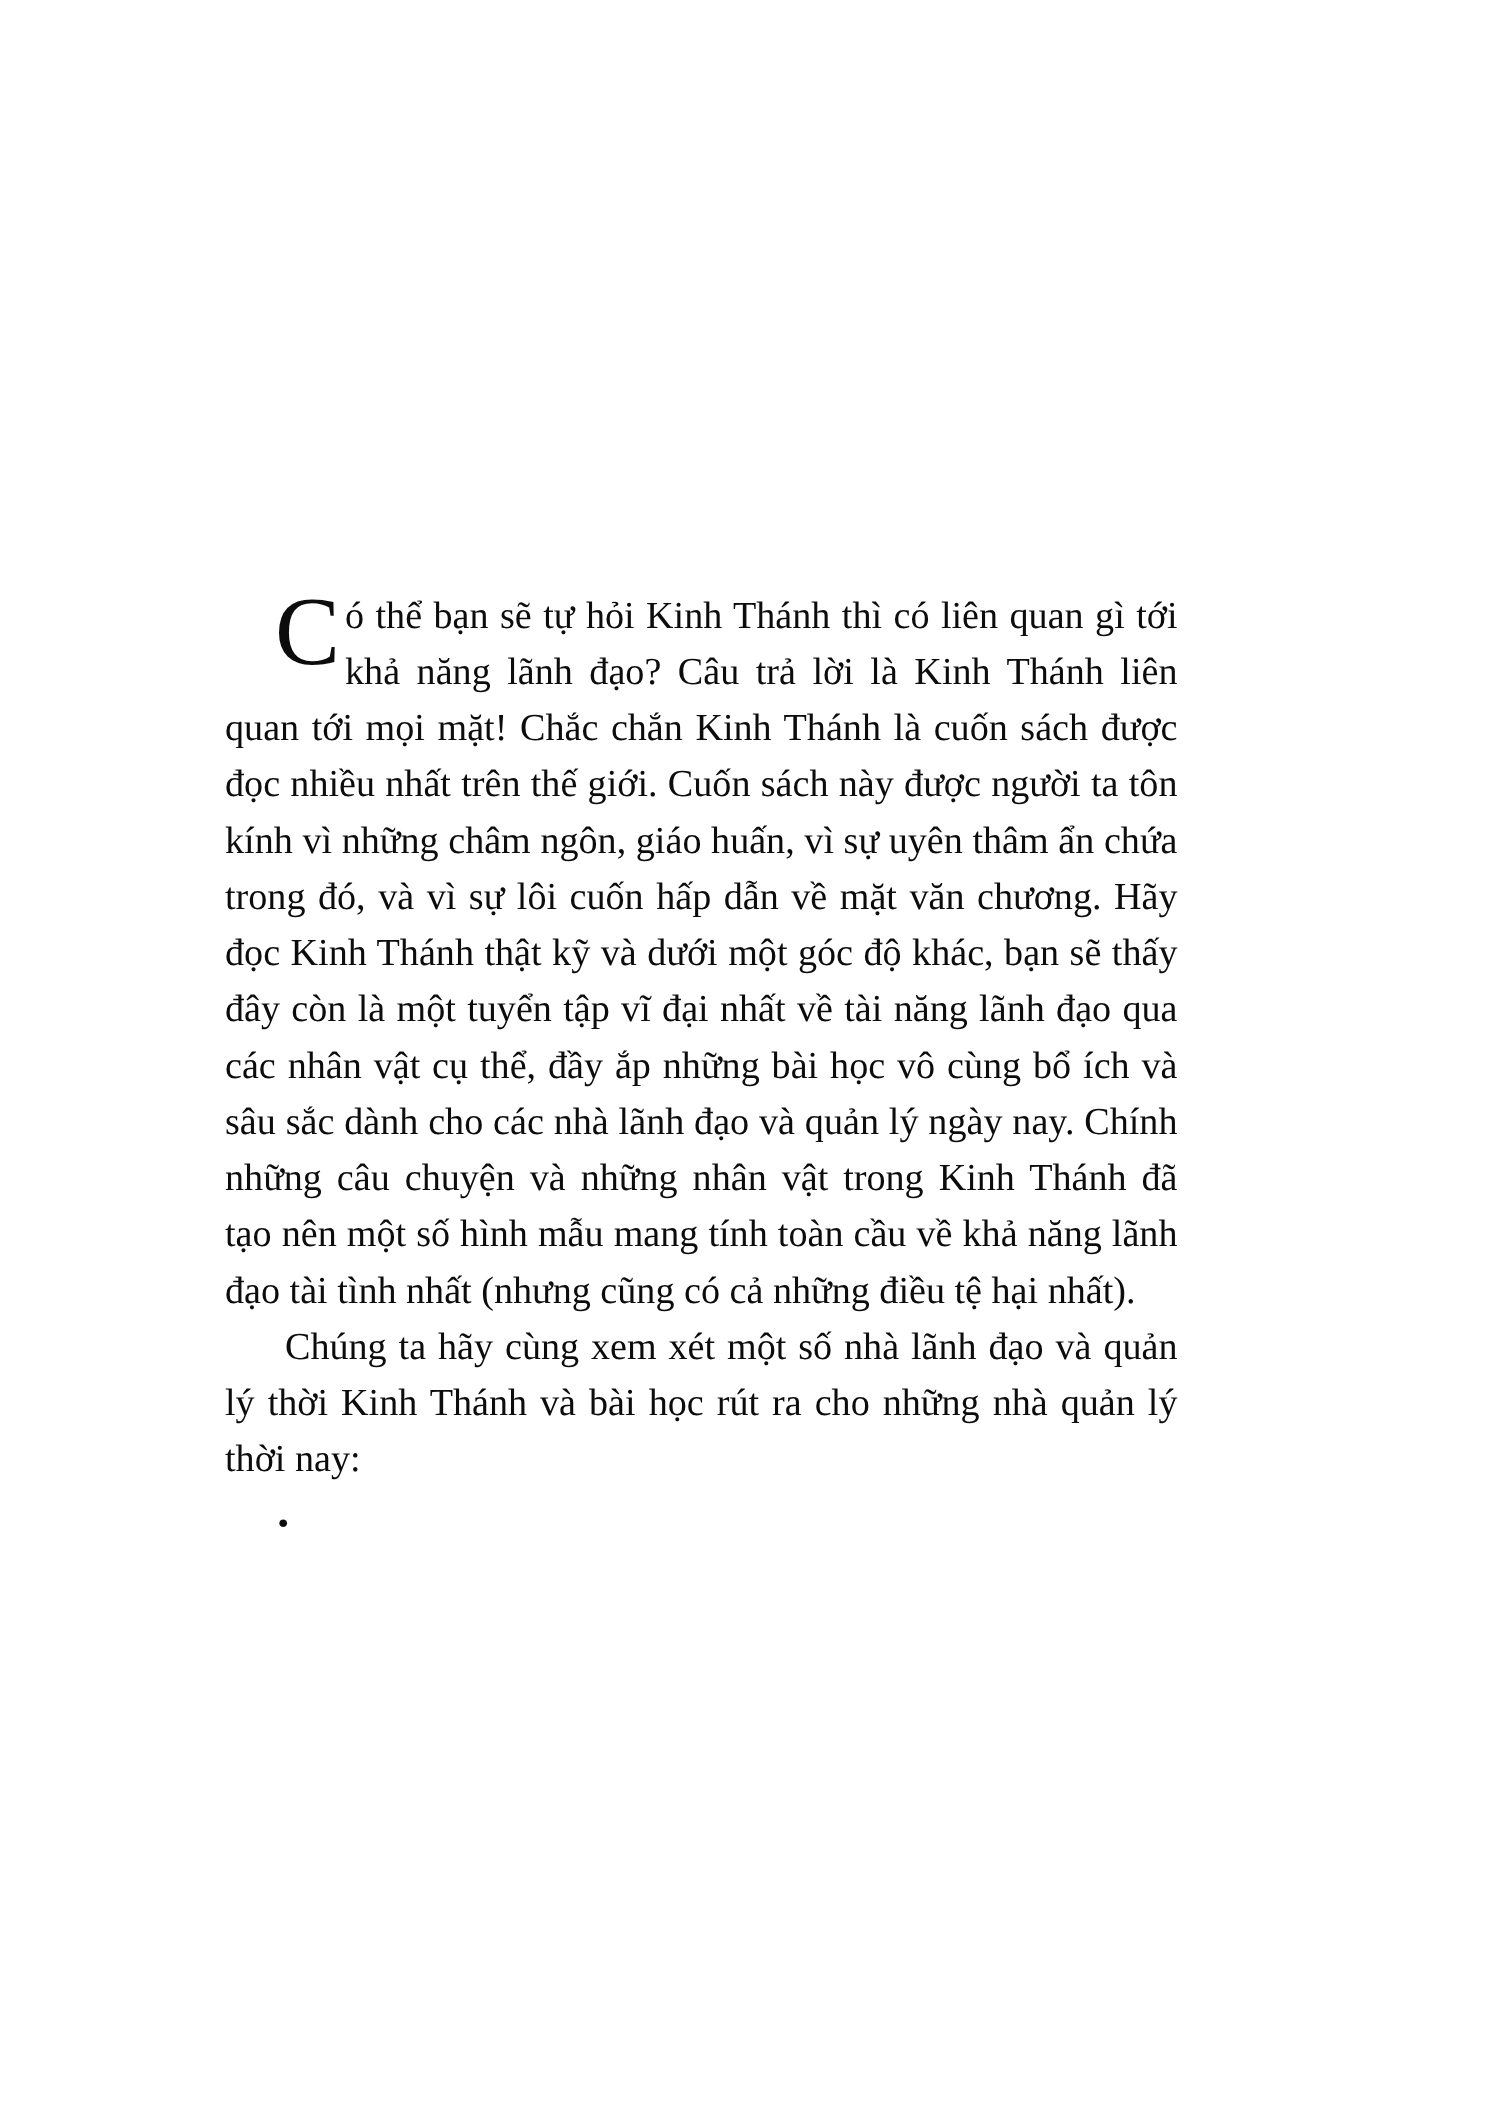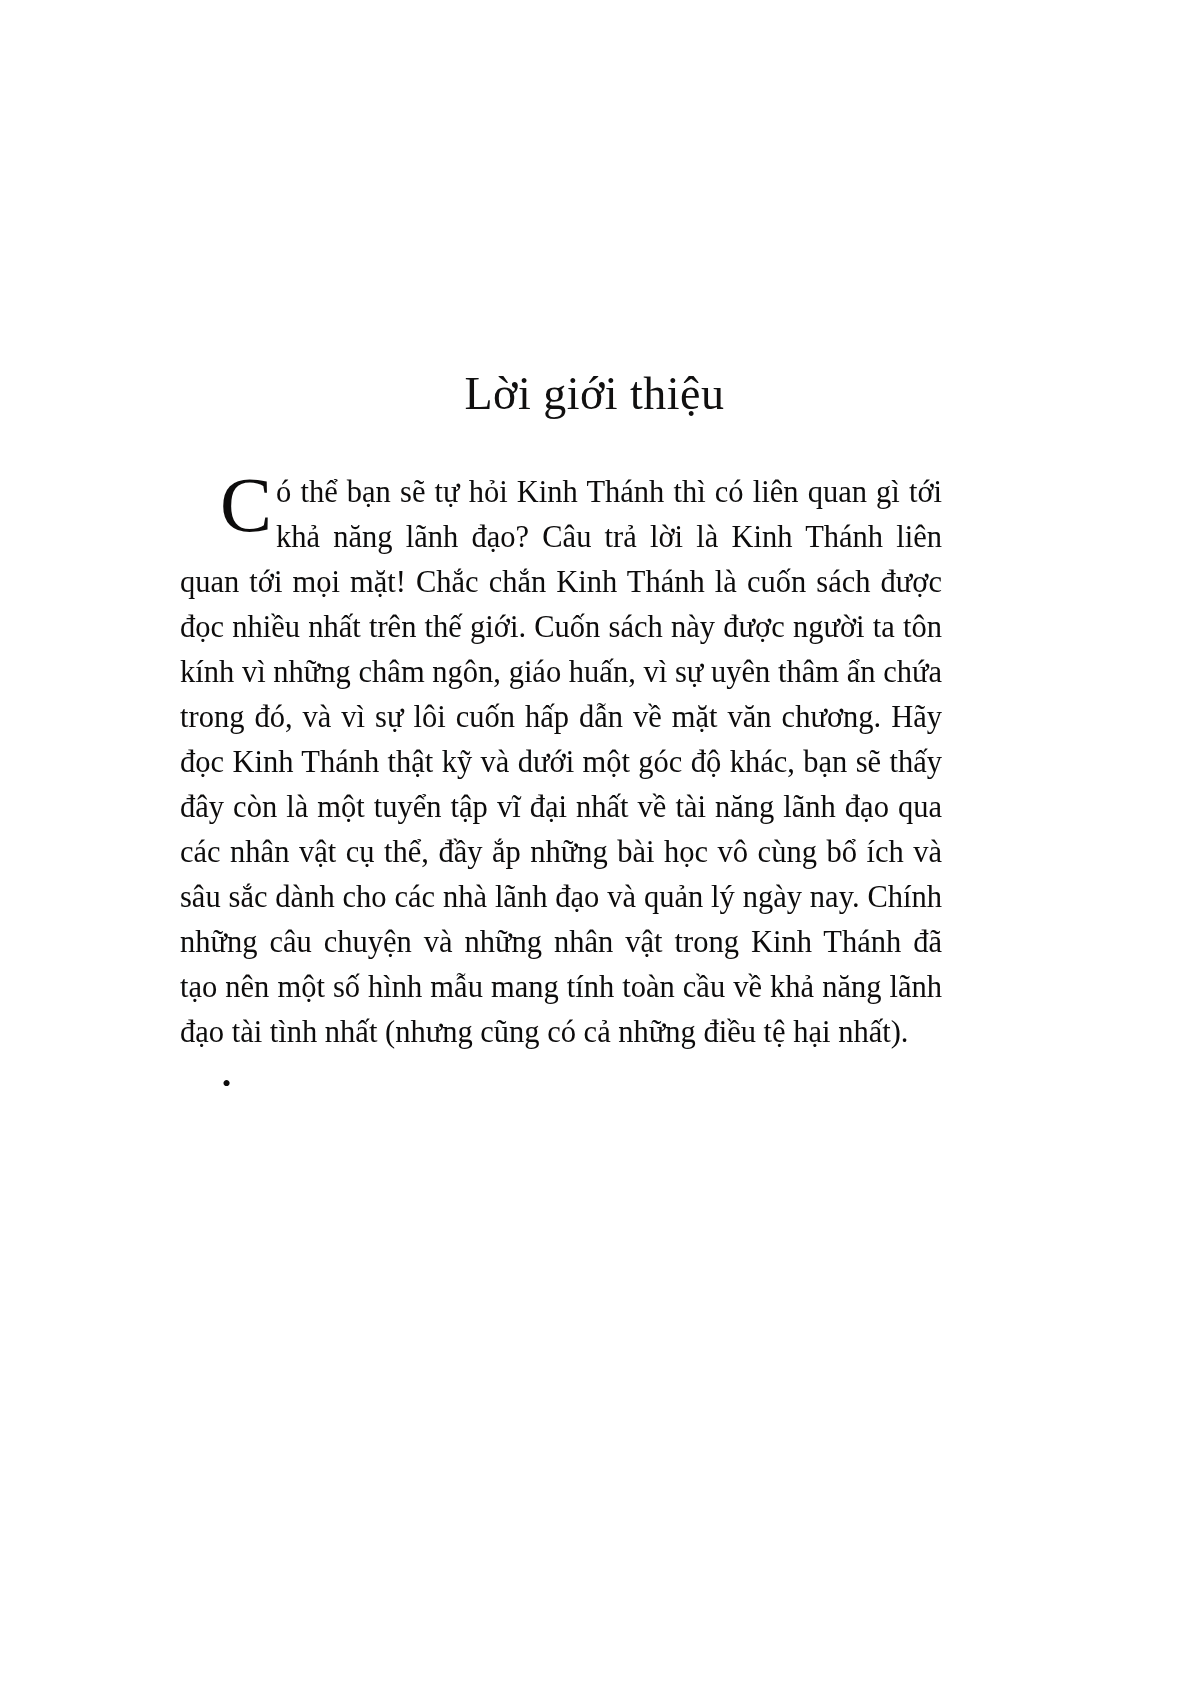--- a/index.html
+++ b/index.html
@@ -98,26 +98,26 @@
     font-size: 26px;
     line-height: 45px;
     color: #0d0c0c;
   }
 </style>
 </head>
 <body>
 
 <div class="page">
 
-  <h1 class="chapter-title">Lời giới thiệu</h1>
 
   <div class="text-column">
 
     <p class="body-par par-opening"><span class="drop-cap">C</span><span>ó thể bạn sẽ tự hỏi Kinh Thánh thì có liên quan gì tới khả năng lãnh đạo? Câu trả lời là Kinh Thánh liên quan tới mọi mặt! Chắc chắn Kinh Thánh là cuốn sách được đọc nhiều nhất trên thế giới. Cuốn sách này được người ta tôn kính vì những châm ngôn, giáo huấn, vì sự uyên thâm ẩn chứa trong đó, và vì sự lôi cuốn hấp dẫn về mặt văn chương. Hãy đọc Kinh Thánh thật kỹ và dưới một góc độ khác, bạn sẽ thấy đây còn là một tuyển tập vĩ đại nhất về tài năng lãnh đạo qua các nhân vật cụ thể, đầy ắp những bài học vô cùng bổ ích và sâu sắc dành cho các nhà lãnh đạo và quản lý ngày nay. Chính những câu chuyện và những nhân vật trong Kinh Thánh đã tạo nên một số hình mẫu mang tính toàn cầu về khả năng lãnh đạo tài tình nhất (nhưng cũng có cả những điều tệ hại nhất).</span></p>
 
+    <p class="body-par par-indent">Chúng ta hãy cùng xem xét một số nhà lãnh đạo và quản lý thời Kinh Thánh và bài học rút ra cho những nhà quản lý thời nay:</p>
 
     <ul class="bullet-list">
       <li class="bullet-item">
         <span class="bullet-marker">•</span>
       </li>
     </ul>
 
   </div>
 
 </div>

